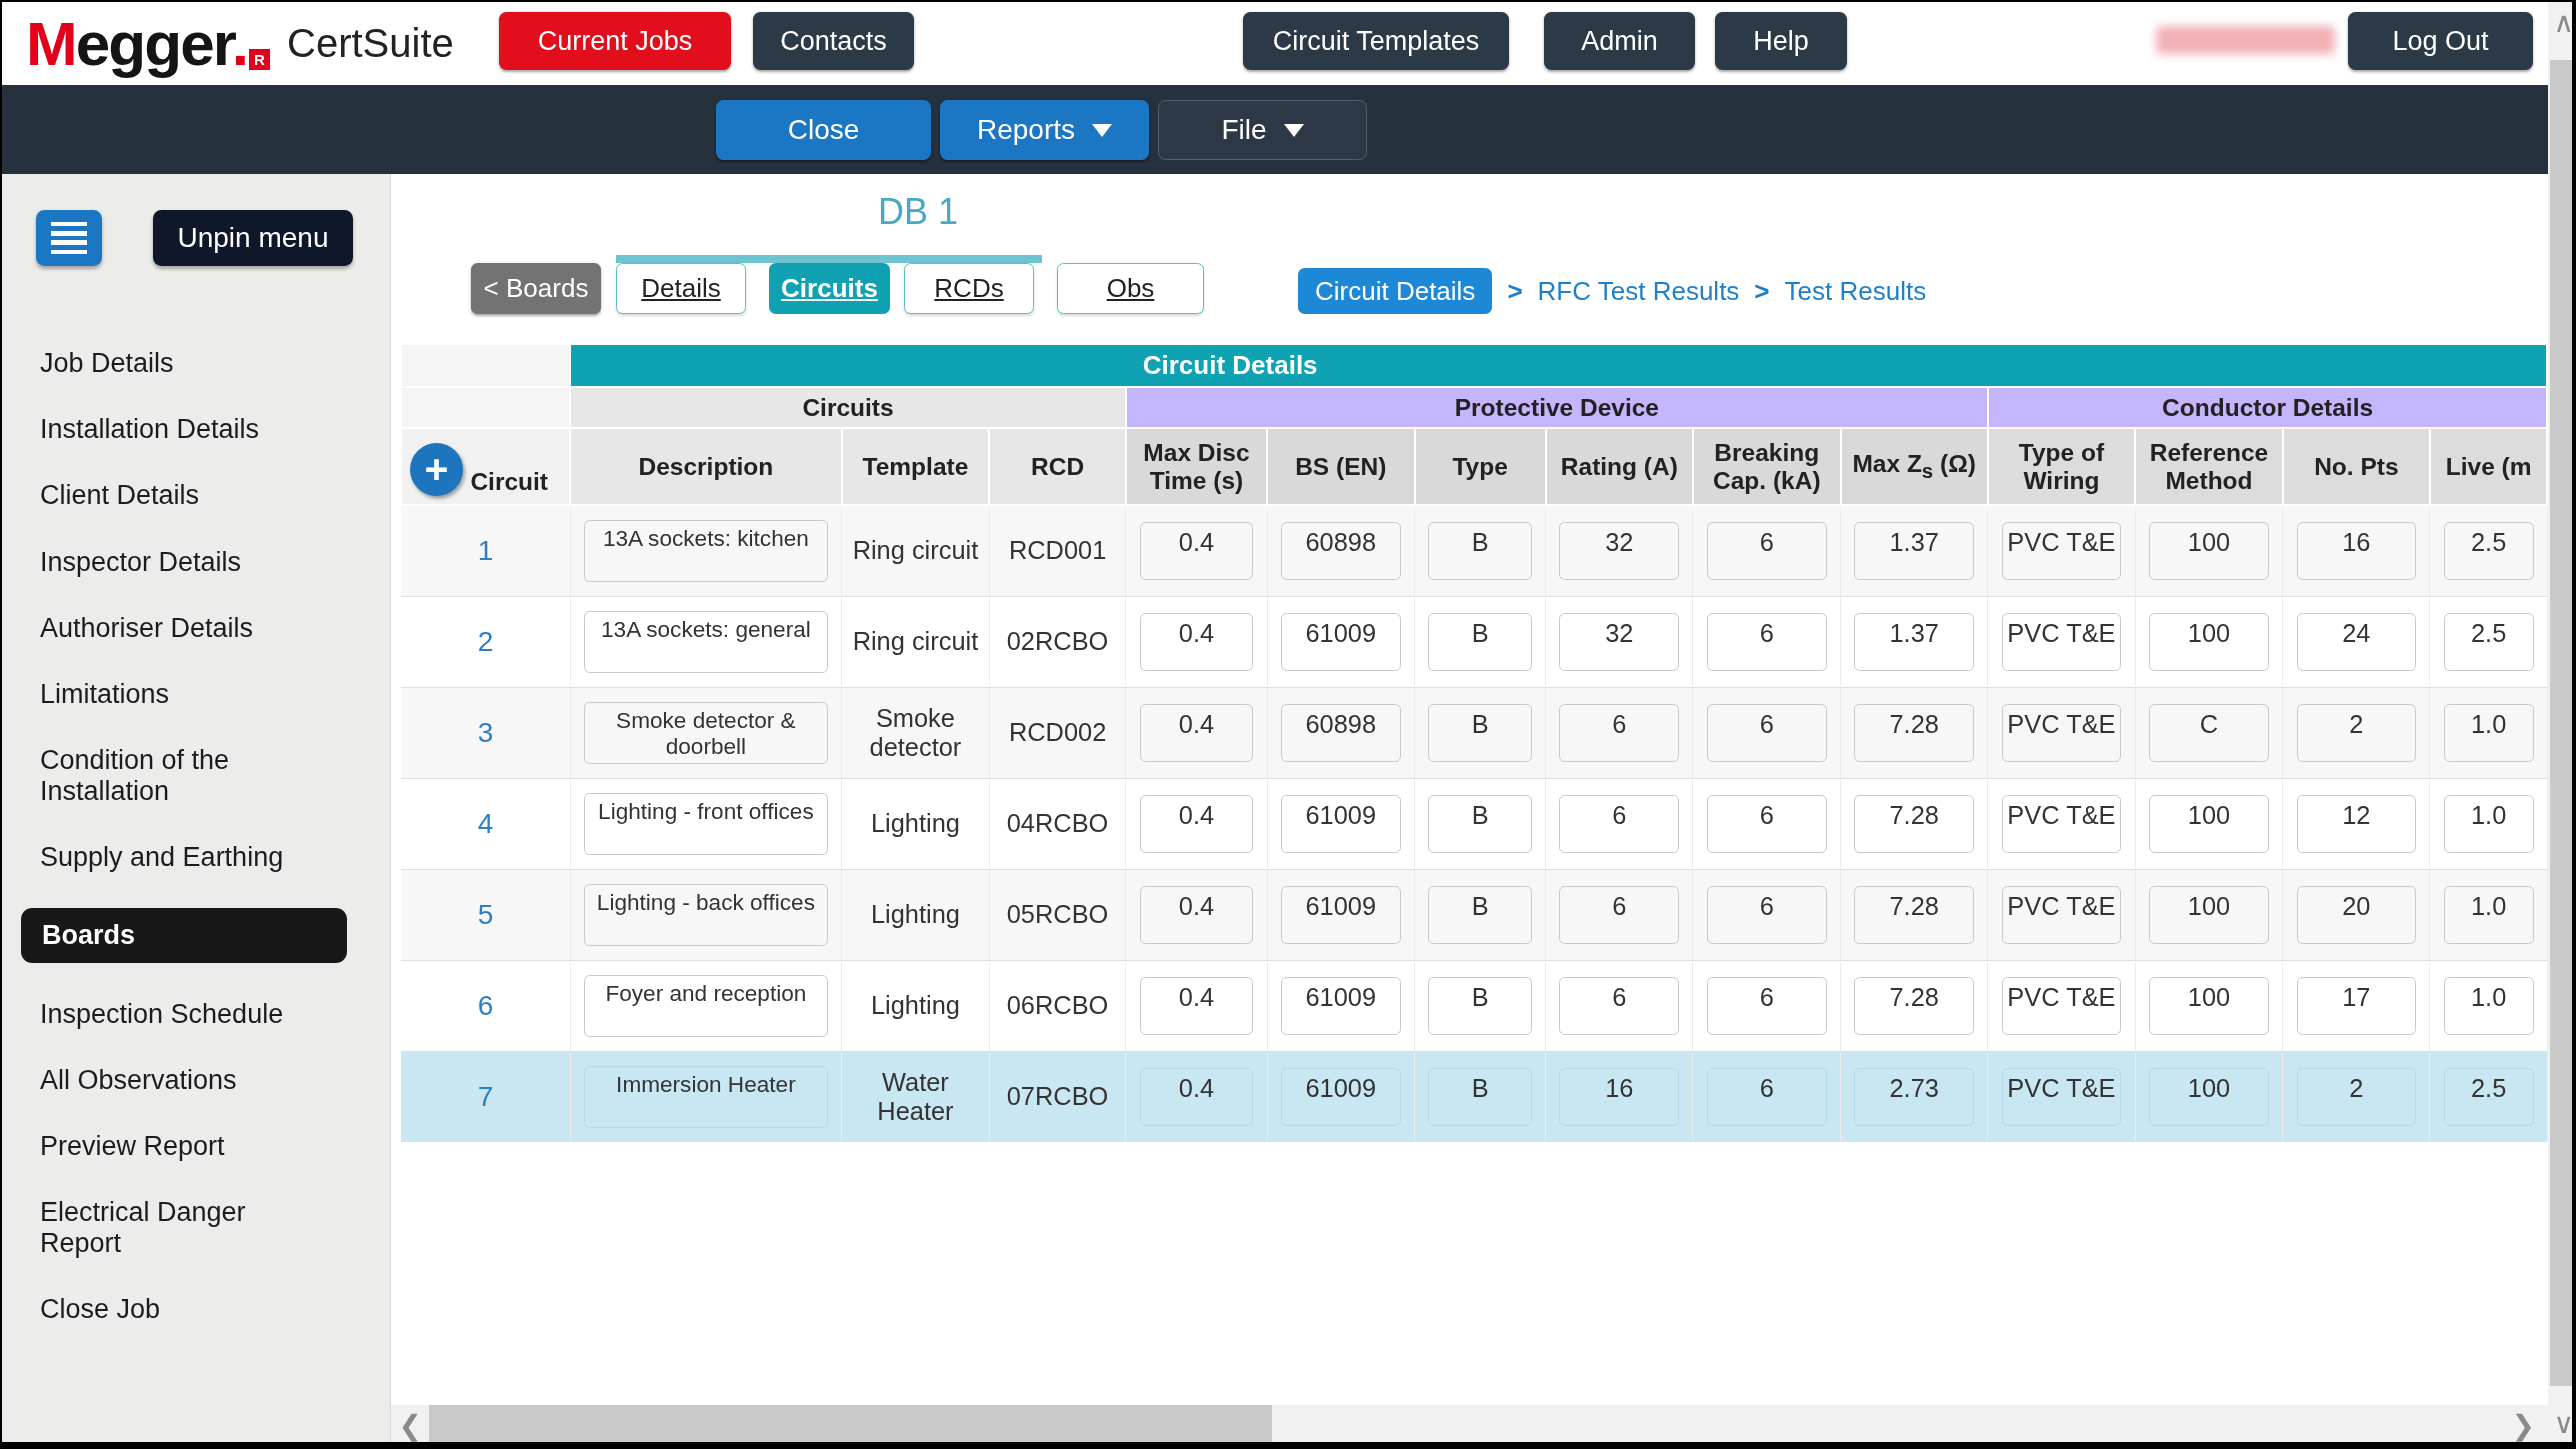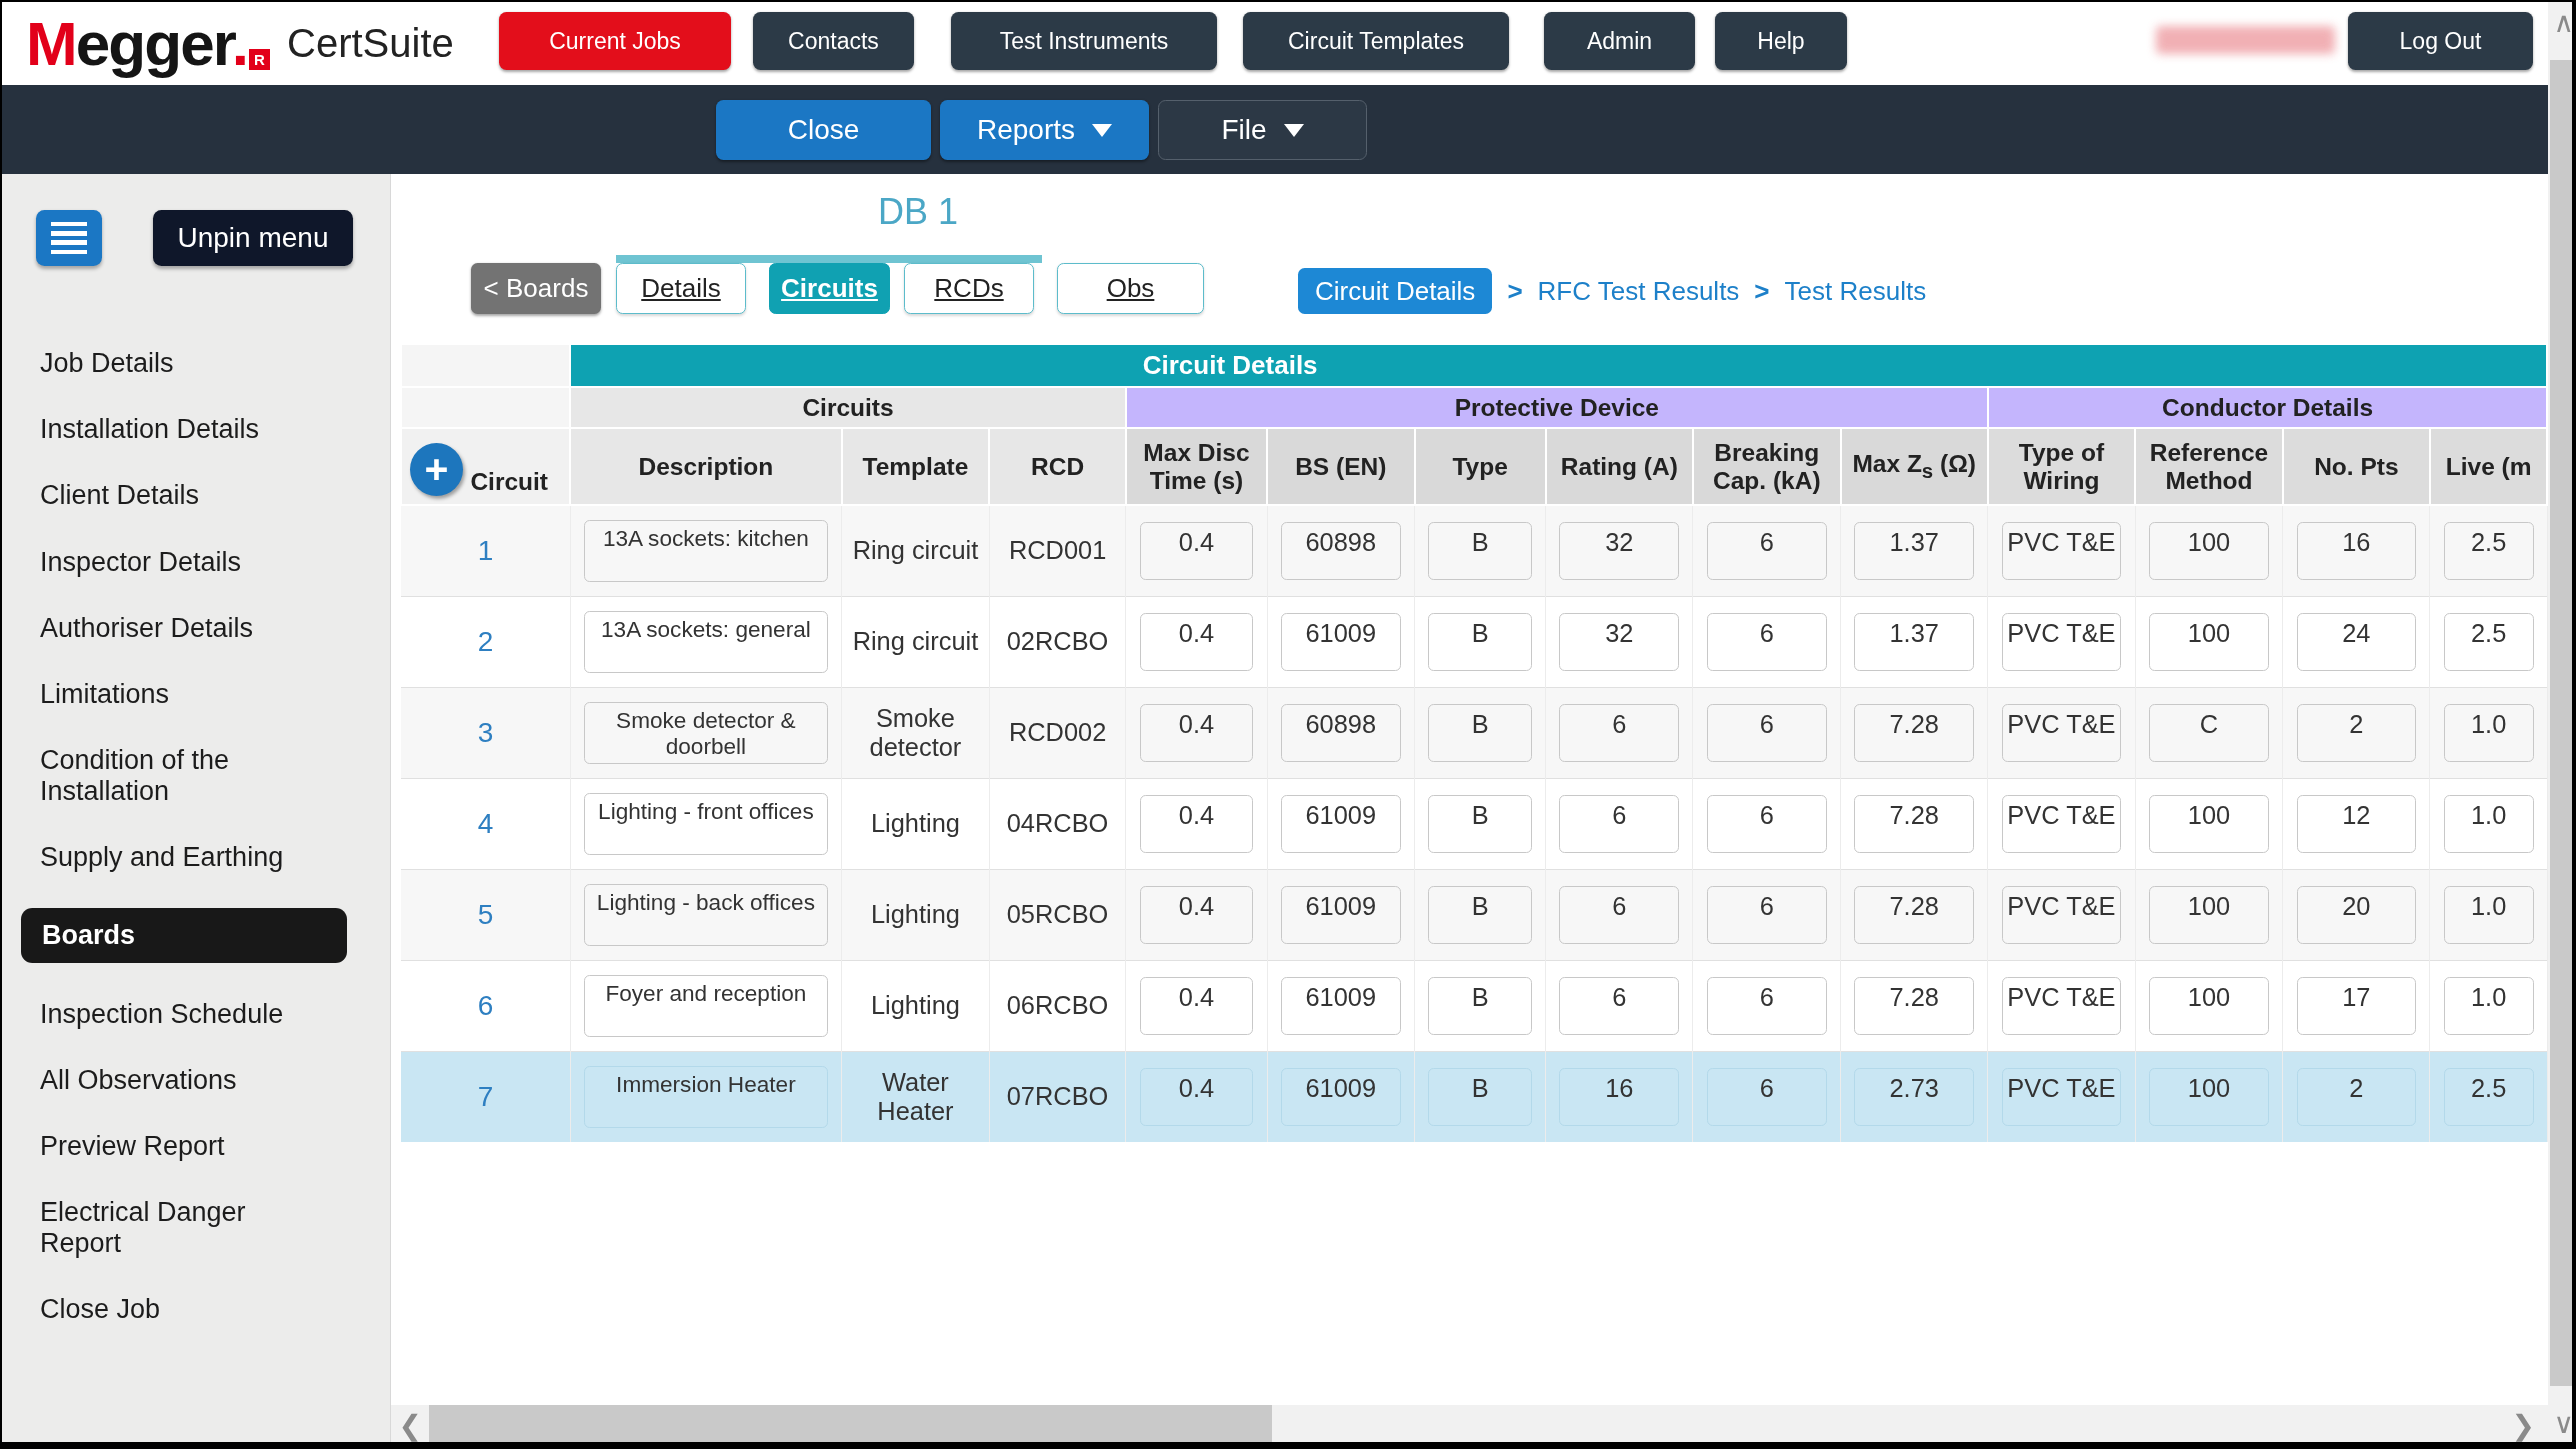--- a/index.html
+++ b/index.html
@@ -14,21 +14,21 @@
   #topnav{position:absolute;left:0;top:0;width:2548px;height:85px;background:#fff;}
   #brand{position:absolute;left:26px;top:7.5px;font-weight:bold;font-size:62px;
     letter-spacing:-1.9px;color:#151515;}
   #brand .m{color:#e2001a;}
   #brand .dot{color:#e2001a;}
   #brand .reg{display:inline-block;background:#e2001a;color:#fff;font-size:15px;
     letter-spacing:0;width:21px;height:21px;line-height:21px;text-align:center;
     vertical-align:baseline;margin-left:1.9px;font-weight:bold;}
   #product{position:absolute;left:287px;top:21px;font-size:40px;color:#222;}
   .navbtn{position:absolute;top:12.2px;height:58px;border-radius:7.5px;background:#2c3a47;
-    color:#fff;font-size:23px;display:flex;align-items:center;justify-content:center;
+    color:#fff;font-size:27px;display:flex;align-items:center;justify-content:center;
     padding:0 26px;box-shadow:0 1.9px 2.8px rgba(0,0,0,.35);cursor:pointer;white-space:nowrap;}
   .navbtn.red{background:#e30e1b;}
   #redacted{position:absolute;left:2156px;top:26px;width:179px;height:28px;
     background:#efa3a8;border-radius:4.7px;filter:blur(4.7px);opacity:.85;}
 
   
   #titlebar{position:absolute;left:0;top:85px;width:2548px;height:89px;background:#26313e;}
   #pagetitle{position:absolute;left:13px;top:15px;color:#fff;font-size:45px;}
   .tbtn{position:absolute;top:15px;height:60px;border-radius:7.5px;color:#fff;font-size:28px;
     display:flex;align-items:center;justify-content:center;cursor:pointer;}
@@ -115,21 +115,20 @@
   #hscroll .right{right:13px;top:0;}
 </style>
 </head>
 <body>
 
 <div id="topnav">
   <div id="brand"><span class="m" title="Megger">M</span>egger<span class="dot">.</span><span class="reg">R</span></div>
   <div id="product">CertSuite</div>
   <div class="navbtn red" style="left:499px;width:232px;">Current Jobs</div>
   <div class="navbtn" style="left:753px;width:161px;">Contacts</div>
-  <div class="navbtn" style="left:951px;width:266px;">Test Instruments</div>
   <div class="navbtn" style="left:1243px;width:266px;">Circuit Templates</div>
   <div class="navbtn" style="left:1544px;width:151px;">Admin</div>
   <div class="navbtn" style="left:1715px;width:132px;">Help</div>
   <div id="redacted"></div>
   <div class="navbtn" style="left:2348px;width:185px;">Log Out</div>
 </div>
 
 <div id="titlebar">
   <div class="tbtn blue" style="left:716px;width:215px;">Close</div>
   <div class="tbtn blue" style="left:940px;width:209px;">

